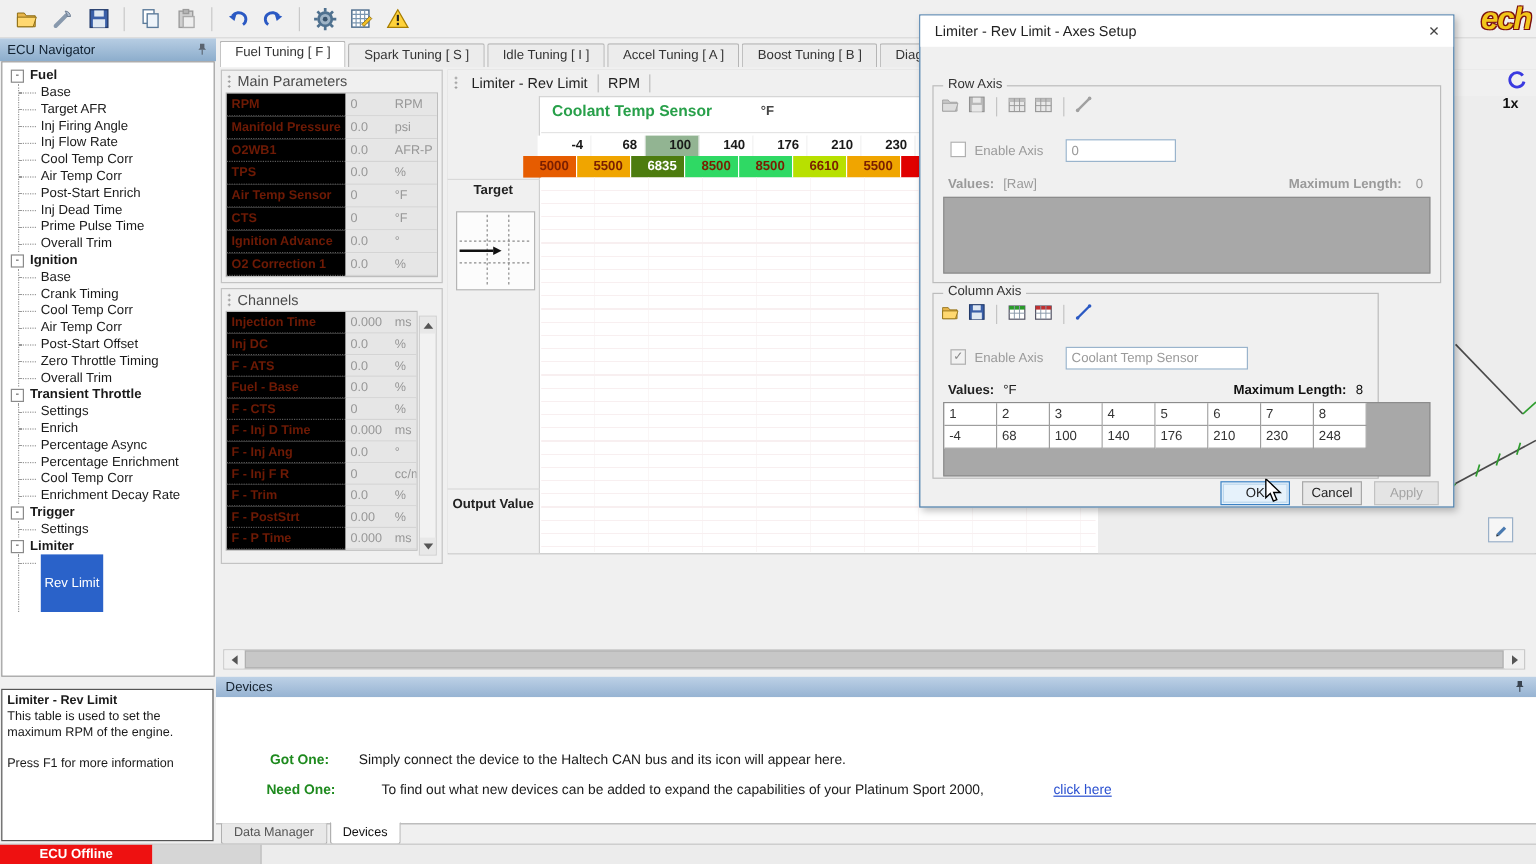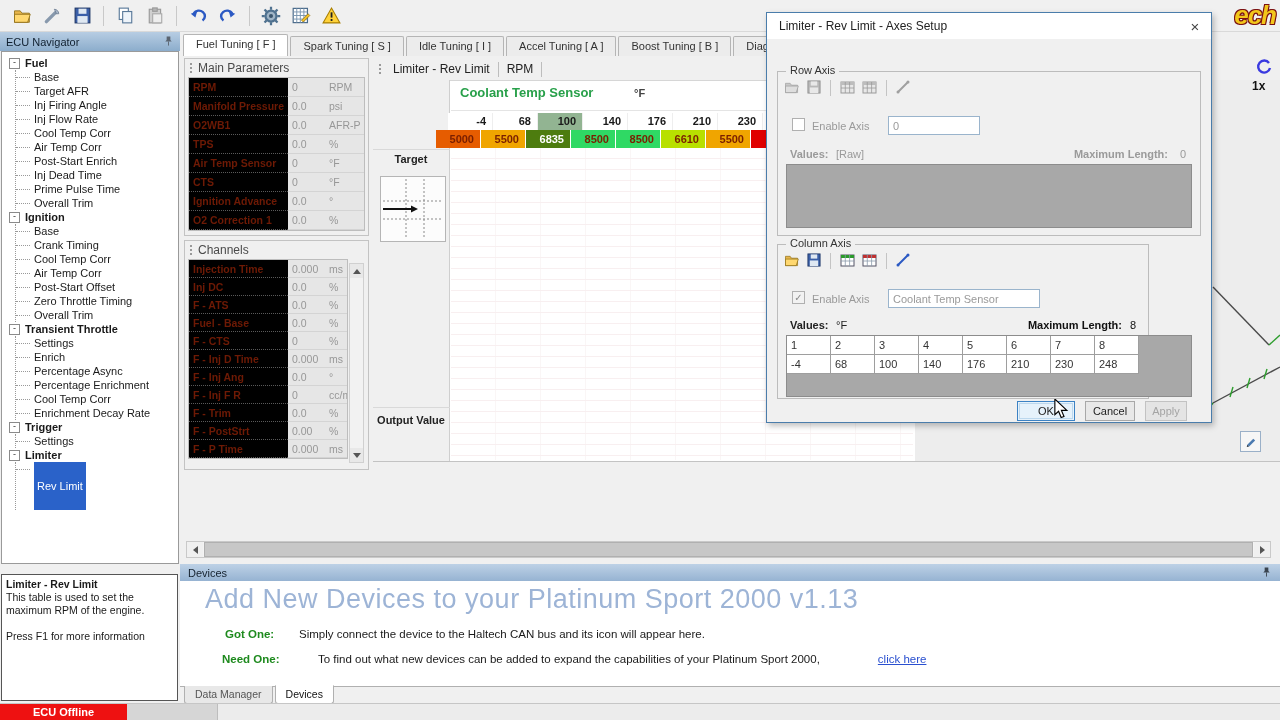--- a/index.html
+++ b/index.html
@@ -479,21 +479,20 @@
   <div id="dev-header" class="abs">
     <span>Devices</span>
     <span style="position:absolute;right:8px;top:2px;">
       <svg width="11" height="12" viewBox="0 0 12 12">
           <path d="M4 1h4v4l1.5 1.5h-7L4 5z" fill="#3a4450"></path>
           <rect x="5.5" y="6.5" width="1" height="4.5" fill="#3a4450"></rect>
         </svg>
     </span>
   </div>
   <div id="dev-body" class="abs"></div>
-  <div id="dev-heading" class="abs" style="color: rgb(157, 180, 214);">Add New Devices to your Platinum Sport 2000 v1.13</div>
   <div class="dev-row" style="left:225px;top:628px;">
     <span class="dev-label" id="got-label" style="color: rgb(30, 138, 30);">Got One:</span>
     <span>Simply connect the device to the Haltech CAN bus and its icon will appear here.</span>
   </div>
   <div class="dev-row" style="left:222px;top:653px;gap:36px;">
     <span class="dev-label" id="need-label" style="color: rgb(30, 138, 30);">Need One:</span>
     <span>To find out what new devices can be added to expand the capabilities of your Platinum Sport 2000,</span>
     <span id="dev-link" style="color: rgb(42, 80, 208);">click here</span>
   </div>
   <div id="dev-tabline" class="abs"></div>
@@ -612,20 +611,20 @@
               <div class="ax-cell">210</div>
               <div class="ax-cell">230</div>
               <div class="ax-cell">248</div>
             </div>
           </div>
       </div>
     </div>
 
     <div class="dlg-btn" id="btn-ok" style="left:250px;top:388px;width:58px;">OK</div>
     <div class="dlg-btn" style="left:318px;top:388px;width:50px;">Cancel</div>
-    <div class="dlg-btn" id="btn-apply" style="left:378px;top:388px;width:42px;">Apply</div>
+    <div class="dlg-btn" id="btn-apply" style="left:378px;top:388px;width:54px;">Apply</div>
   </div>
 
   <svg id="cursor" class="abs" width="18" height="20" viewBox="0 0 12 14">
     <polygon points="1,0 1,11 3.6,8.6 5.4,13 7.4,12.2 5.6,8 9.4,8" fill="#fff" stroke="#000" stroke-width="0.8"></polygon>
   </svg>
 
 </div>
 
 </body></html>

